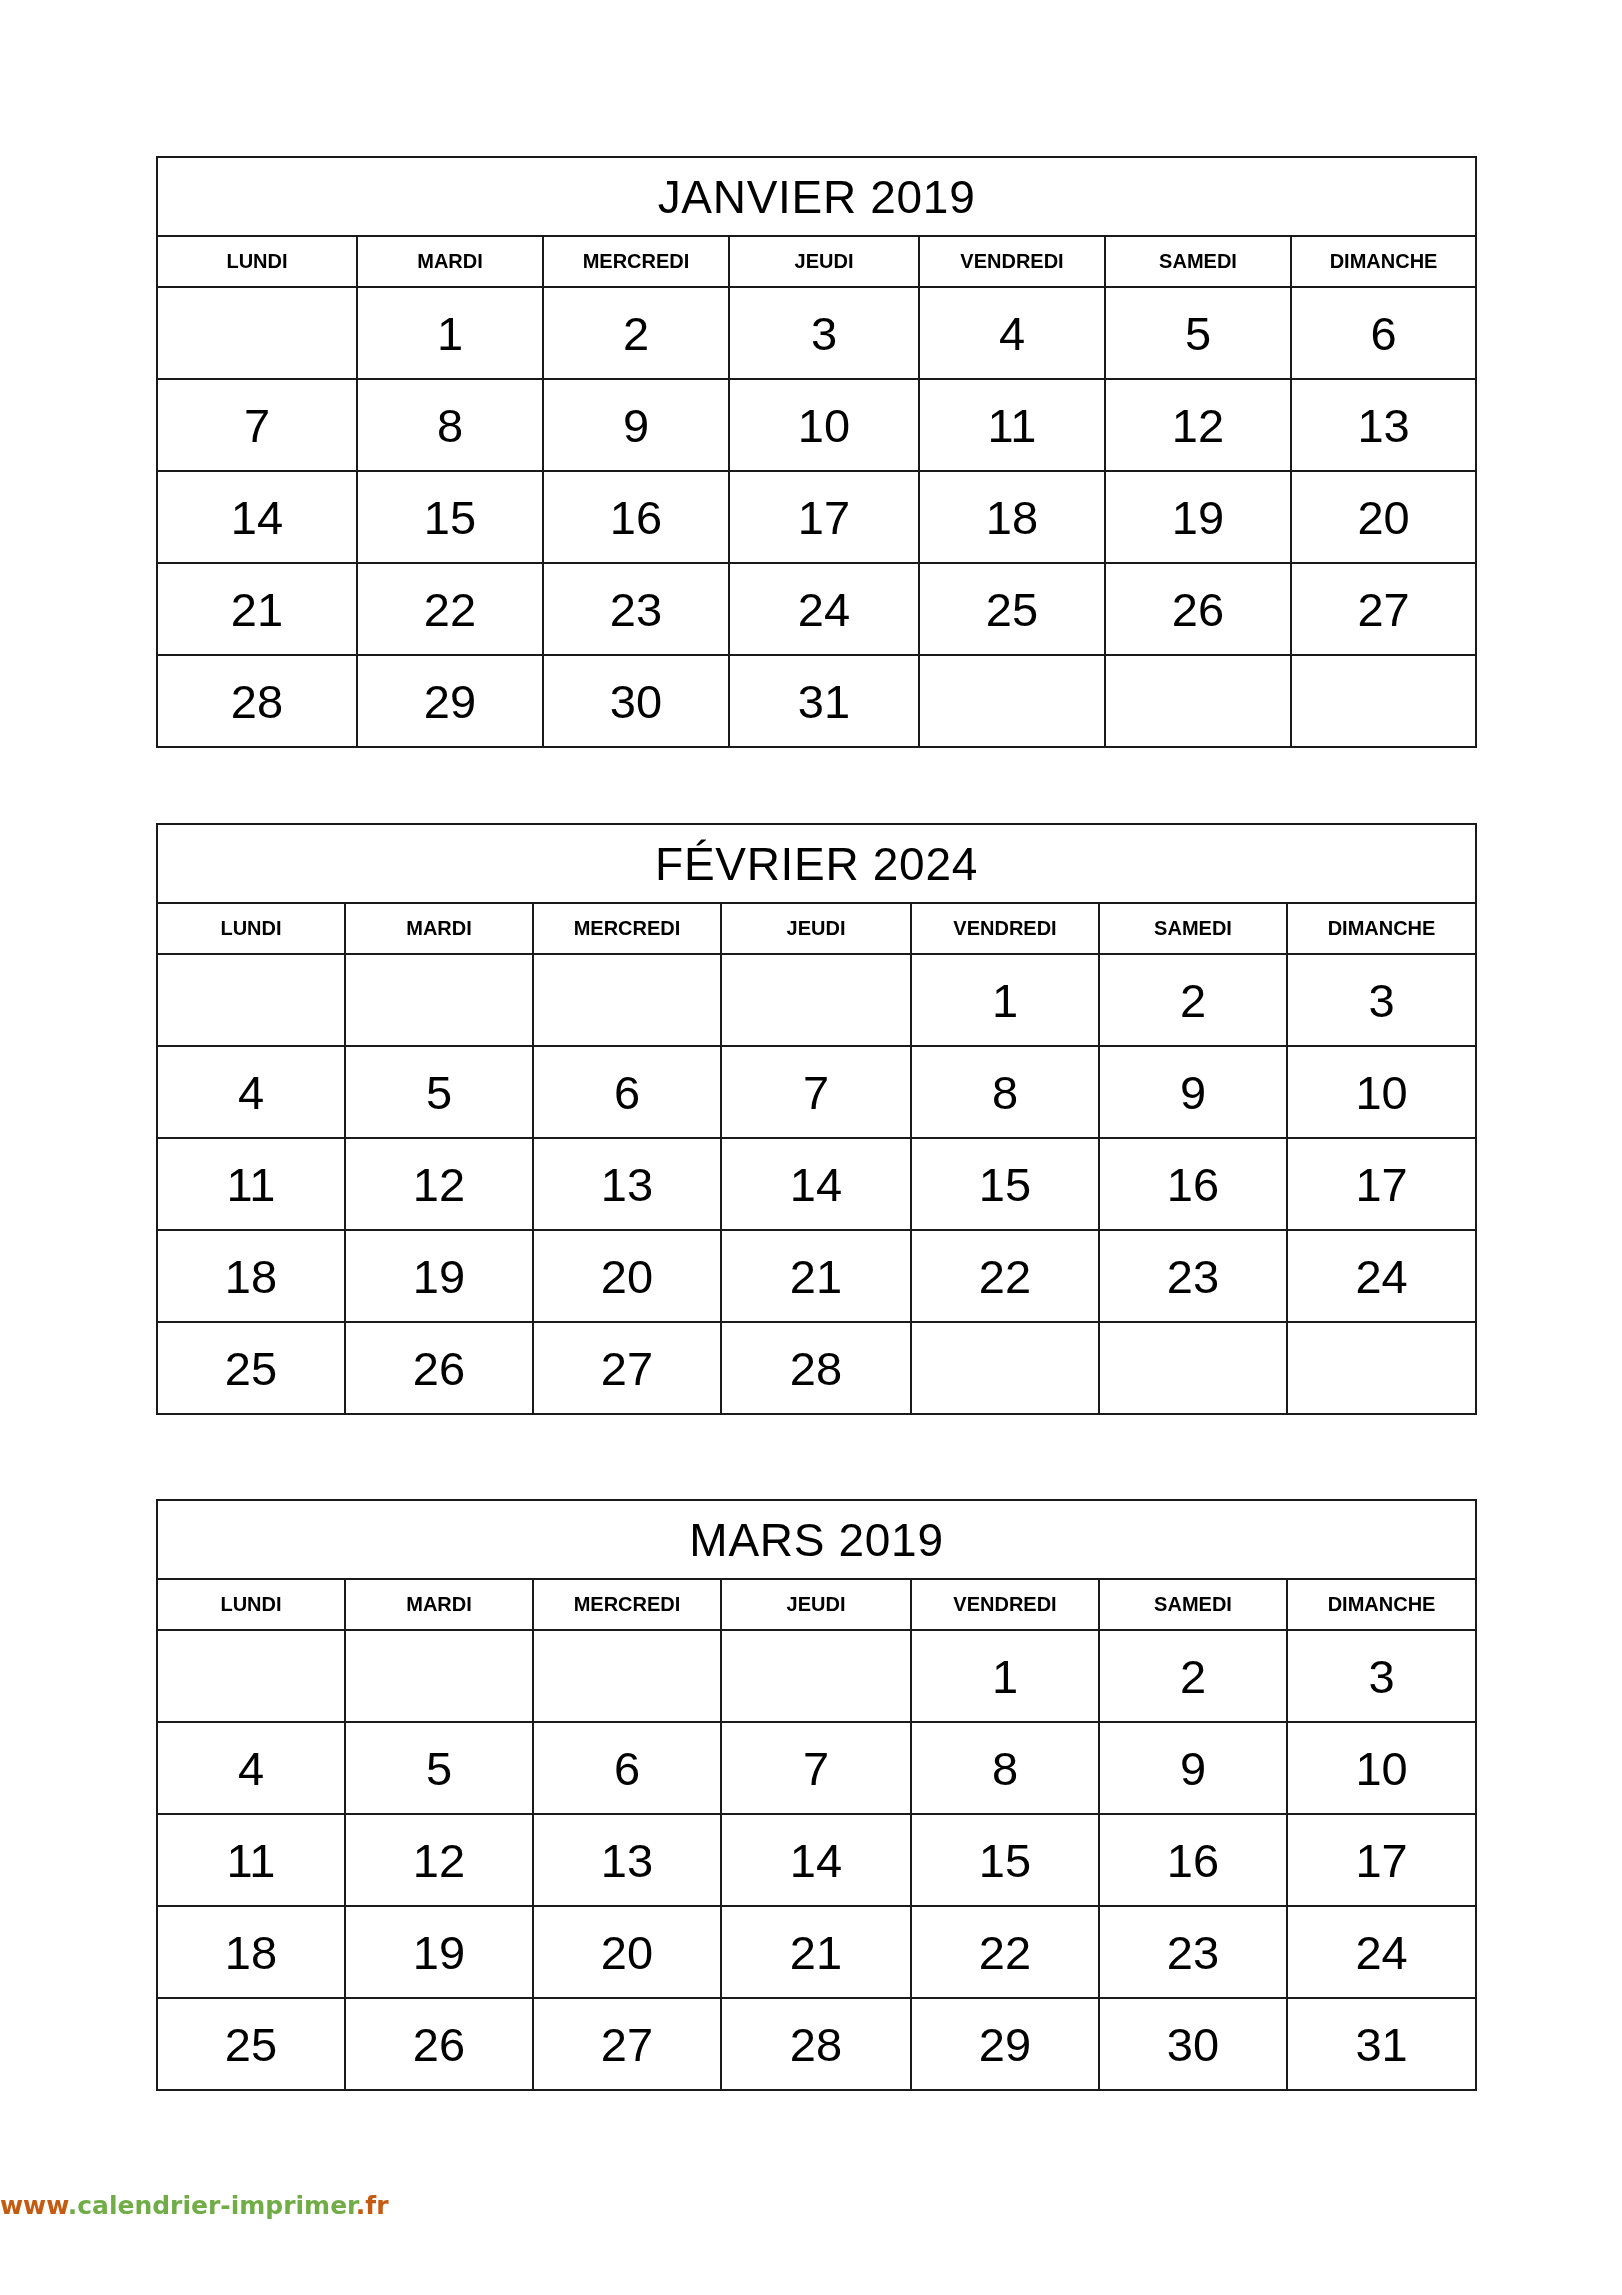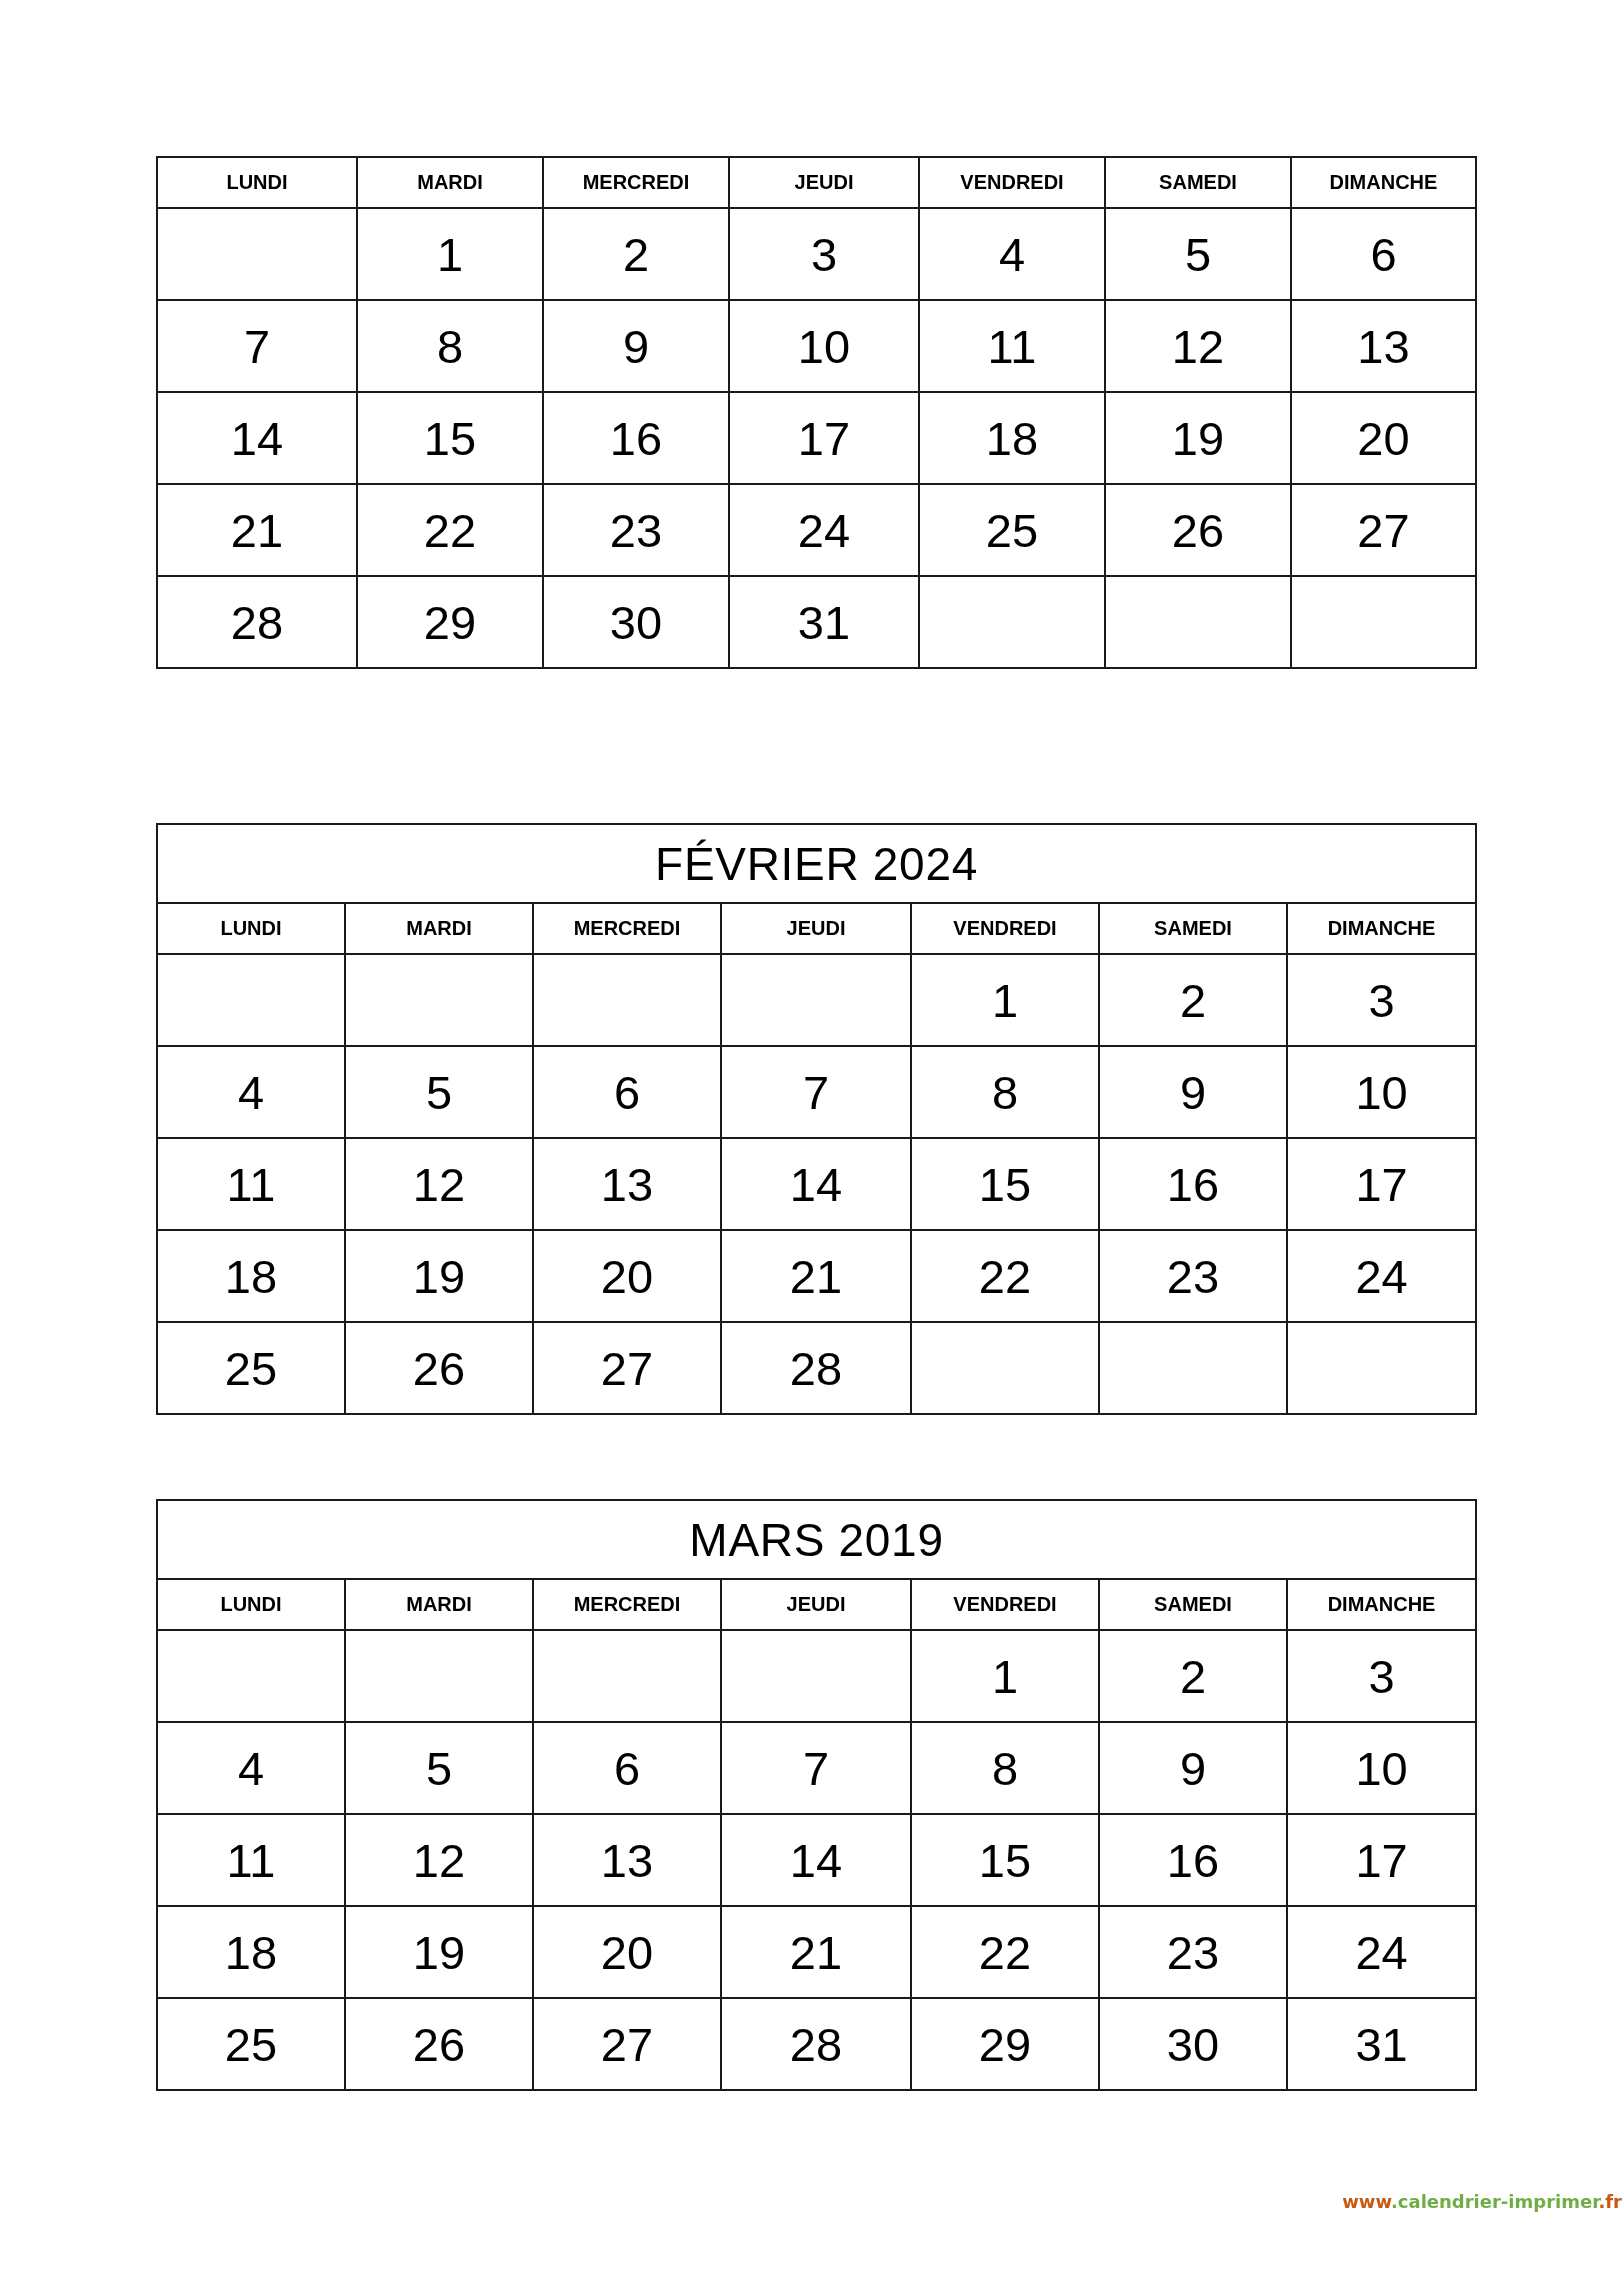--- a/index.html
+++ b/index.html
@@ -8,39 +8,42 @@
   .month { position: absolute; left: 156px; width: 1318px; border-collapse: collapse;
            table-layout: fixed; }
   .month td, .month th { border: 2px solid #1a1a1a; padding: 0; text-align: center;
                          vertical-align: middle; }
   .month .title-cell { height: 77px; font-size: 46px; font-weight: normal; letter-spacing: 0.7px; }
   .month .dow-cell { height: 49px; font-size: 20px; font-weight: bold; }
   .month .day-cell { height: 90px; font-size: 47px; }
   #jan { top: 156px; }
   #feb { top: 823px; }
   #mar { top: 1499px; }
-  .footer { position: absolute; top: 2191px; left: 0; width: 1622px; text-align: right;
-            font-family: "DejaVu Sans", sans-serif; font-weight: bold; font-size: 18px; }
+  .footer { position: absolute; top: 2191px; left: 0; width: 1622px; text-align: left;
+            font-family: "DejaVu Sans", sans-serif; font-weight: bold; font-size: 25px; }
   .footer .orange { color: #C55A11; }
   .footer .green { color: #70AD47; }
 </style>
 </head>
 <body>
 
 <table class="month" id="jan">
   <colgroup>
     <col style="width:200px">
       <col style="width:186px">
       <col style="width:186px">
       <col style="width:190px">
       <col style="width:186px">
       <col style="width:186px">
       <col style="width:185px">
   </colgroup>
   <tbody>
+      <tr>
+        <th colspan="7" class="title-cell">JANVIER 2019</th>
+      </tr>
   <tr>
     <td class="dow-cell">LUNDI</td>
     <td class="dow-cell">MARDI</td>
     <td class="dow-cell">MERCREDI</td>
     <td class="dow-cell">JEUDI</td>
     <td class="dow-cell">VENDREDI</td>
     <td class="dow-cell">SAMEDI</td>
     <td class="dow-cell">DIMANCHE</td>
   </tr>
   <tr>

